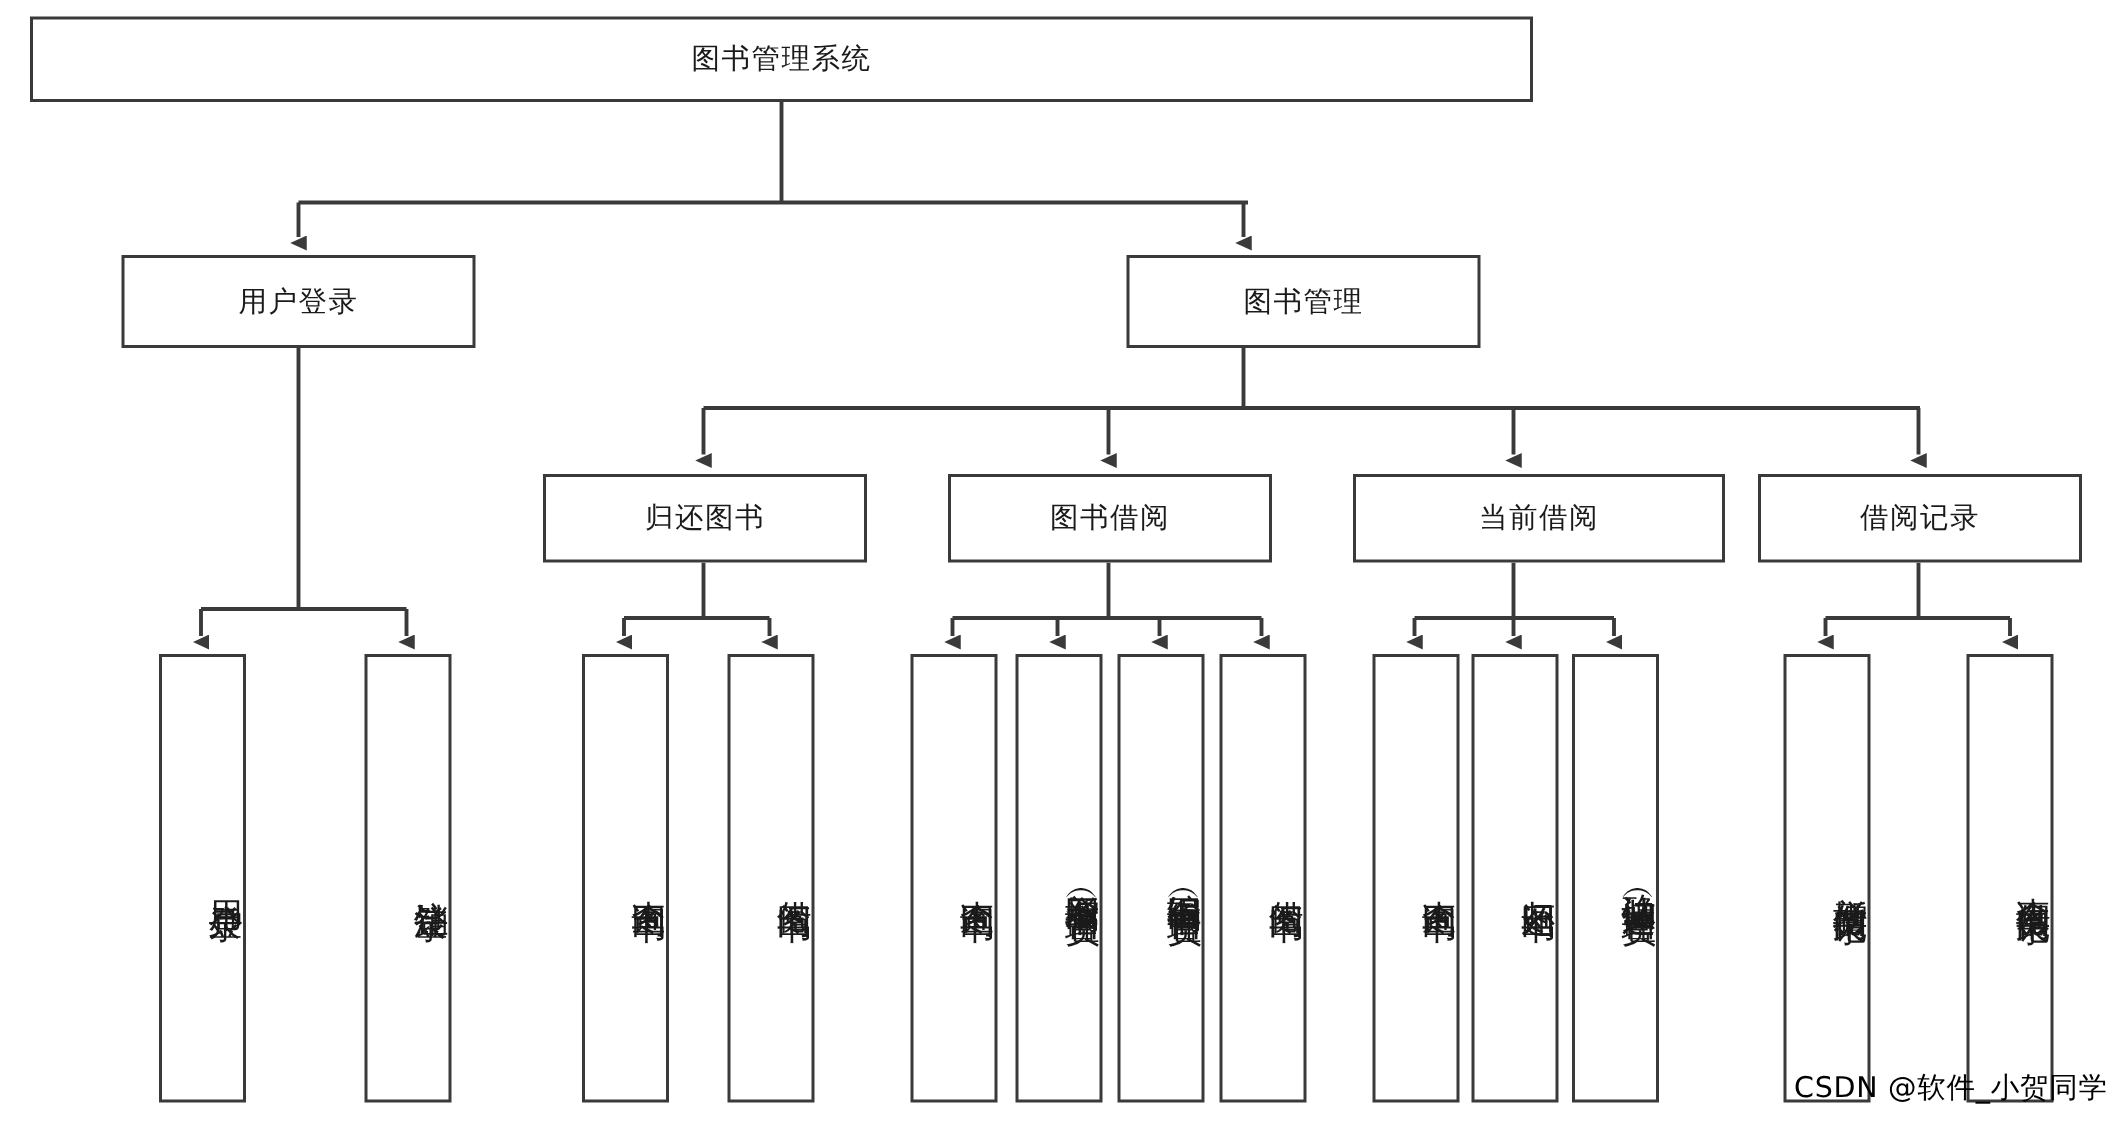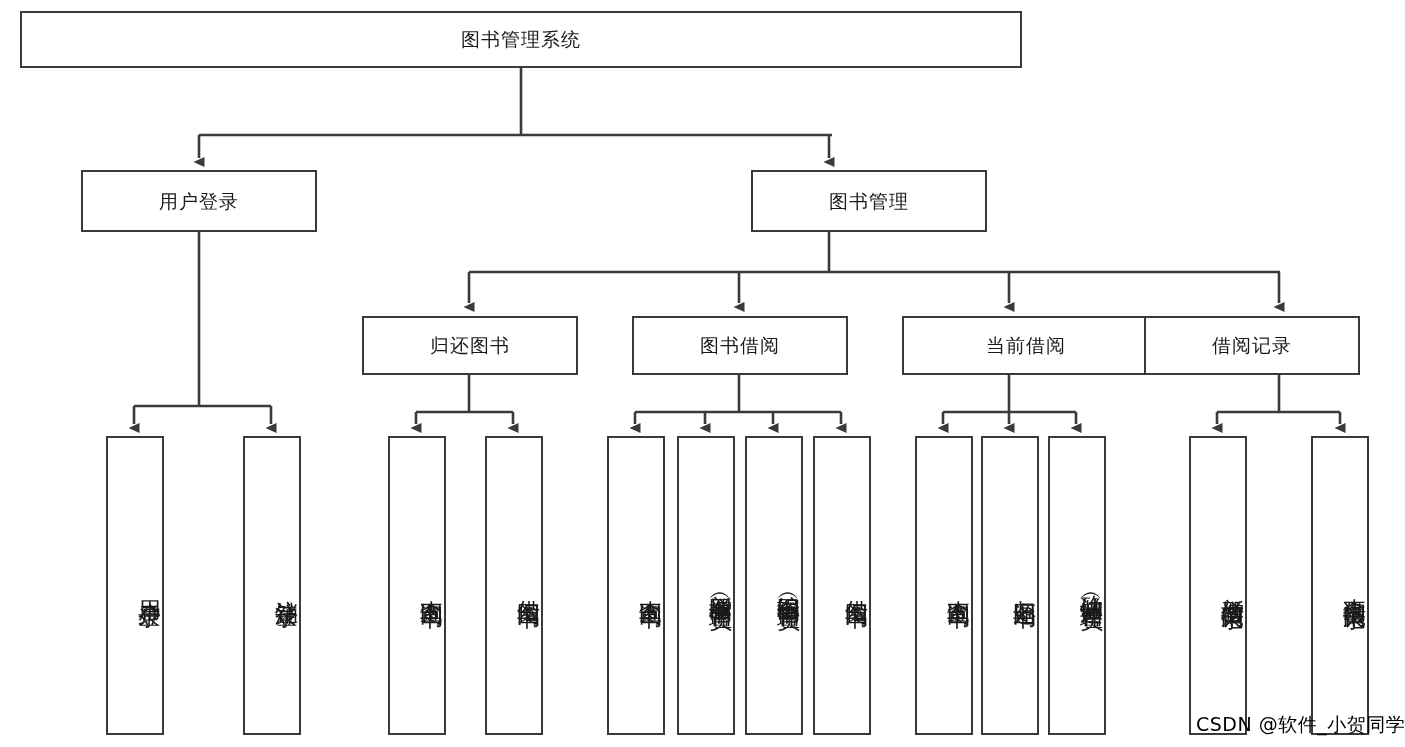--- a/index.html
+++ b/index.html
@@ -131,21 +131,21 @@
 
   <div class="node horiz" id="l3-0" style="left: 362px; top: 316px; width: 216px; height: 59px;">
     <span>归还图书</span>
   </div>
   <div class="node horiz" id="l3-1" style="left: 632px; top: 316px; width: 216px; height: 59px;">
     <span>图书借阅</span>
   </div>
   <div class="node horiz" id="l3-2" style="left: 902px; top: 316px; width: 248px; height: 59px;">
     <span>当前借阅</span>
   </div>
-  <div class="node horiz" id="l3-3" style="left: 1144px; top: 316px; width: 216px; height: 59px;">
+  <div class="node horiz" id="l3-3" style="left: 1172px; top: 316px; width: 216px; height: 59px;">
     <span>借阅记录</span>
   </div>
 
   <div class="node vert" id="lf-0" style="left: 106px; top: 436px; width: 58px; height: 299px;">
     <span>用户登录</span>
   </div>
   <div class="node vert" id="lf-1" style="left: 243px; top: 436px; width: 58px; height: 299px;">
     <span>注销登录</span>
   </div>
   <div class="node vert" id="lf-2" style="left: 388px; top: 436px; width: 58px; height: 299px;">

